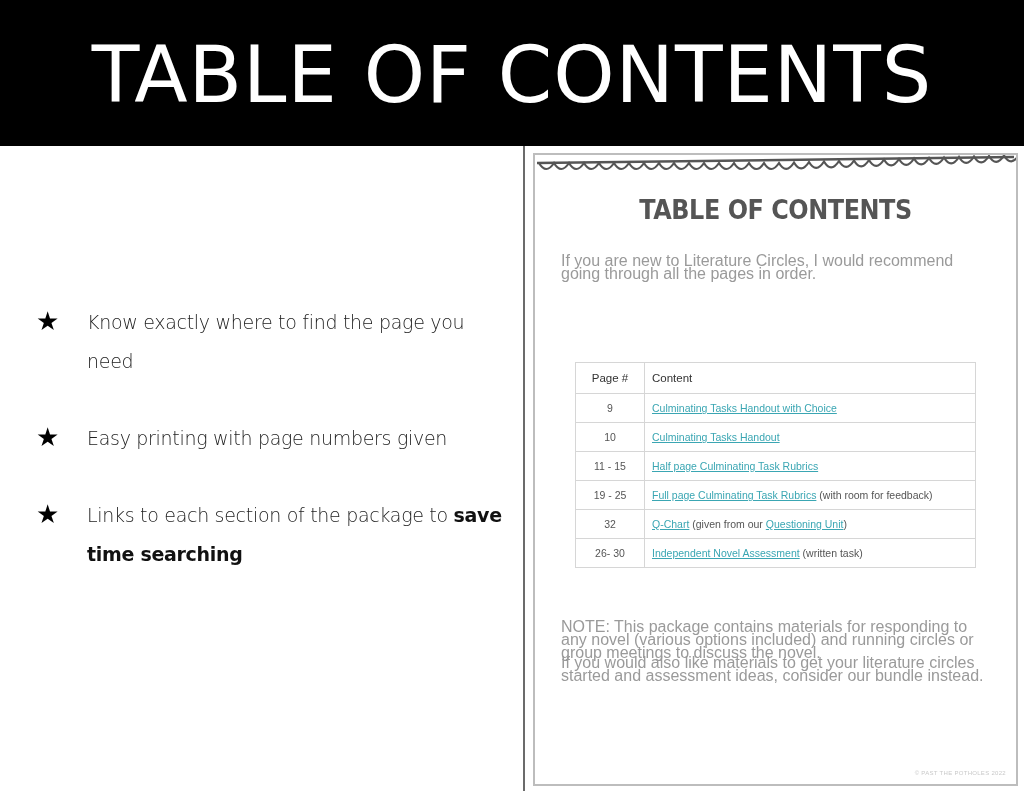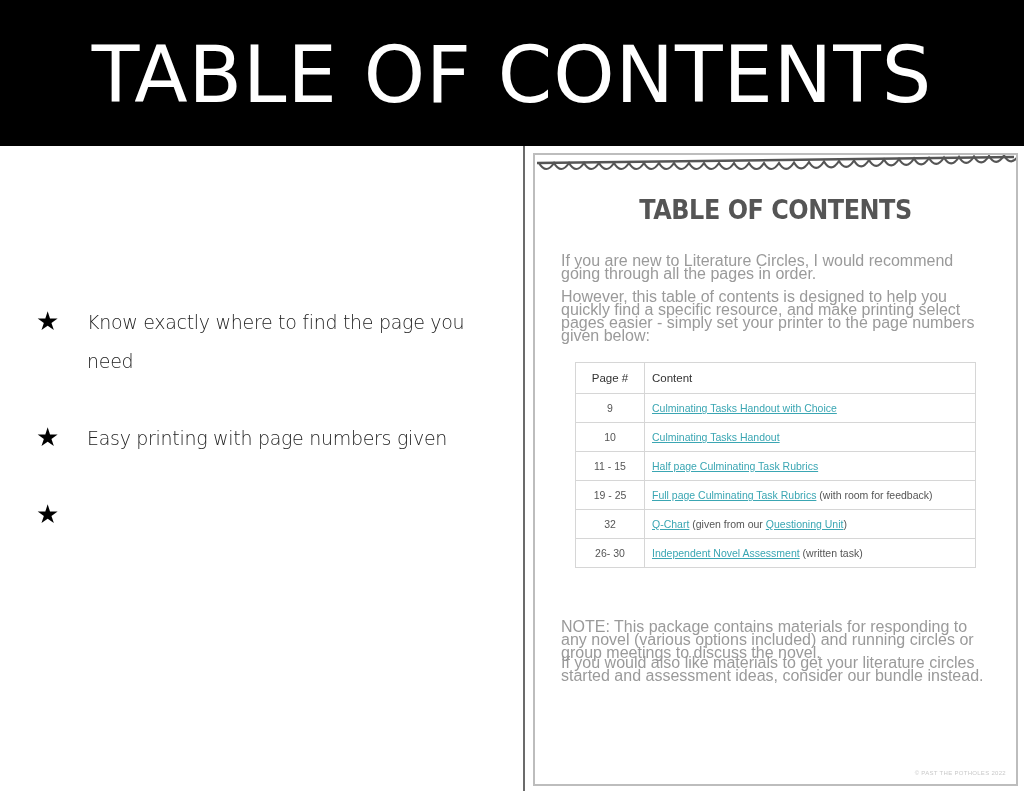--- a/index.html
+++ b/index.html
@@ -109,39 +109,39 @@
   <div class="bullet">
     <span class="star">★</span>
     <span class="text"><span>Know exactly where to find the page you need</span></span>
   </div>
   <div class="bullet">
     <span class="star">★</span>
     <span class="text"><span>Easy printing with page numbers given</span></span>
   </div>
   <div class="bullet">
     <span class="star">★</span>
+    <span class="text"><span>Links to each section of the package to </span><b>save time searching</b></span>
   </div>
 </div>
 
 <div class="divider"></div>
 
 <div class="doc">
   <svg class="scallops" viewBox="0 0 481 28" preserveAspectRatio="none">
     <path d="M2 8 Q240 4 479 2" stroke="#555" stroke-width="2.5" fill="none"></path>
     <path d="M4 8
       q7 12 15 0 q7 12 15 0 q7 12 15 0 q7 12 15 0 q7 12 15 0 q7 12 15 0 q7 12 15 0 q7 12 15 0
       q7 12 15 0 q7 12 15 0 q7 12 15 0 q7 12 15 0 q7 12 15 0 q7 12 15 0 q7 12 15 0 q7 12 15 0
       q7 12 15 -0.5 q7 12 15 -0.5 q7 12 15 -0.5 q7 12 15 -0.5 q7 12 15 -0.5 q7 12 15 -0.5 q7 12 15 -0.5 q7 12 15 -0.5
       q7 12 15 -0.5 q7 12 15 -0.5 q7 12 15 -0.5 q7 12 15 -0.5 q7 12 15 -0.5 q7 12 15 -0.5 q7 12 15 -0.5 q7 12 15 -0.5" stroke="#555" stroke-width="2.2" fill="none"></path>
   </svg>
 
   <div class="doc-title">TABLE OF CONTENTS</div>
 
   <p class="doc-para p1">If you are new to Literature Circles, I would recommend going through all the pages in order.</p>
-  <p class="doc-para p2">However, this table of contents is designed to help you quickly find a specific resource, and make printing select pages easier - simply set your printer to the page numbers given below:</p>
 
   <table class="toc">
     <thead>
       <tr>
         <th class="col-page">Page #</th>
         <th class="col-content">Content</th>
       </tr>
     </thead>
     <tbody>
       <tr>

